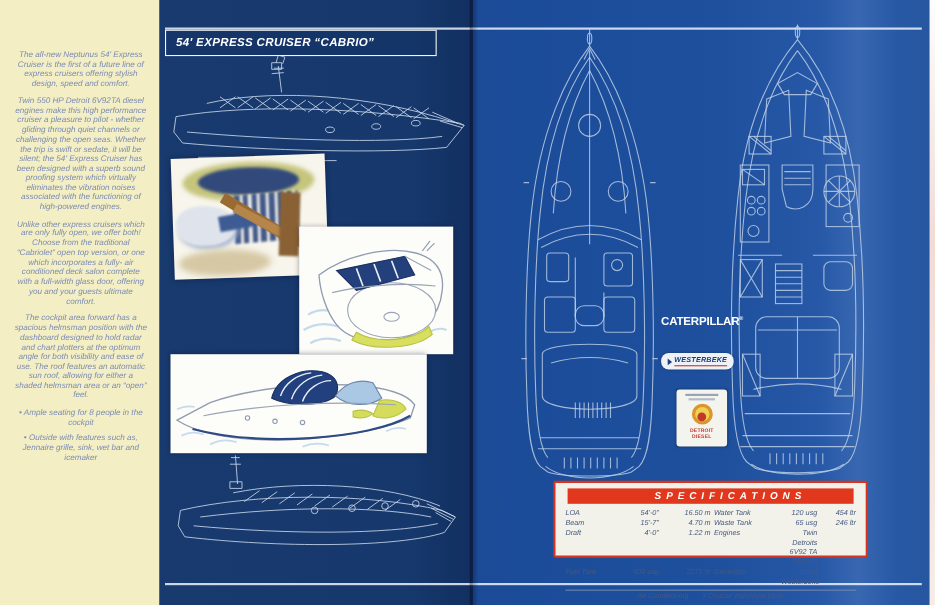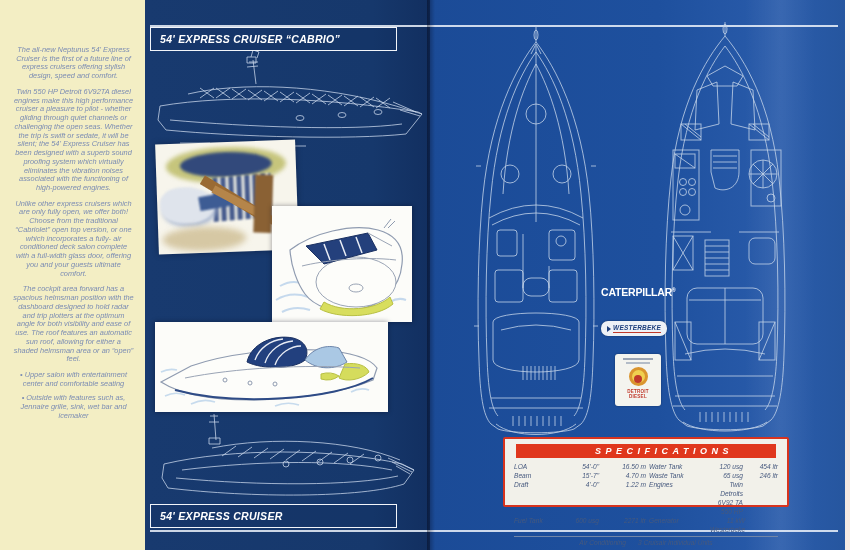--- a/index.html
+++ b/index.html
@@ -117,25 +117,25 @@
 <body>
 
 <div class="sheet">
 
   <div class="cream">
     <div>
 
     <p>The all-new Neptunus 54' Express Cruiser is the first of a future line of express cruisers offering stylish design, speed and comfort.</p>
         <p>Twin 550 HP Detroit 6V92TA diesel engines make this high performance cruiser a pleasure to pilot - whether gliding through quiet channels or challenging the open seas. Whether the trip is swift or sedate, it will be silent; the 54' Express Cruiser has been designed with a superb sound proofing system which virtually eliminates the vibration noises associated with the functioning of high-powered engines.</p>
         <p>Unlike other express cruisers which are only fully open, we offer both! Choose from the traditional “Cabriolet” open top version, or one which incorporates a fully- air conditioned deck salon complete with a full-width glass door, offering you and your guests ultimate comfort.</p>
-        <p>The cockpit area forward has a spacious helmsman position with the dashboard designed to hold radar and trip plotters at the optimum angle for both visibility and ease of use. The roof features an automatic sun roof, allowing for either a shaded helmsman area or an “open” feel.</p>
+        <p>The cockpit area forward has a spacious helmsman position with the dashboard designed to hold radar and chart plotters at the optimum angle for both visibility and ease of use. The roof features an automatic sun roof, allowing for either a shaded helmsman area or an “open” feel.</p>
       </div>
     <div>
 
-        <p class="bullet">• Upper salon with entertainment center and comfortable seating</p>
+        <p class="bullet">• Ample seating for 8 people in the cockpit</p>
         <p class="bullet">• Outside with features such as, Jennaire grille, sink, wet bar and icemaker</p>
       </div>
   </div>
 
   <div class="navy"></div>
 
   <svg class="lineart" style="left:150px; top:50px;" width="282" height="102" viewBox="0 0 282 102">
     <path d="M103,10 l3,24 m-7,-22 h9 m-11,5 l11,-1 m-7,-9 l2,-7 l6,2 l-2,6"></path>
     <path d="M97,7 h9 v6 h-9 z"></path>
     <path d="M38,44 C90,32 170,34 246,56"></path>
@@ -206,23 +206,20 @@
     <path d="M30,64 C110,54 190,54 240,64 M24,72 C110,80 200,80 246,70"></path>
     <path d="M70,50 L84,40 M86,51 L100,41 M102,52 L116,42 M118,53 L132,43 M134,54 L148,44 M150,55 L164,45 M166,56 L180,46 M182,57 L196,47 M198,58 L212,48"></path>
     <circle cx="134" cy="58" r="3"></circle>
     <circle cx="168" cy="56" r="3"></circle>
     <circle cx="198" cy="54" r="3"></circle>
     <circle cx="226" cy="52" r="3"></circle>
   </svg>
 
   <div class="banner top">
     <span>54' EXPRESS CRUISER “CABRIO”</span>
-  </div>
-  <div class="banner bot">
-    <span>54' EXPRESS CRUISER</span>
   </div>
 
   <div class="royal"></div>
   <div class="sheen"></div>
   <div class="rule top"></div>
   <div class="rule bottom"></div>
 
   <svg class="plan" style="position:absolute; left:461px; top:26px; z-index:2;" width="150" height="418" viewBox="0 0 150 418">
     <path d="M75,0 L75,16"></path>
       <ellipse cx="75" cy="9" rx="2" ry="5"></ellipse>

